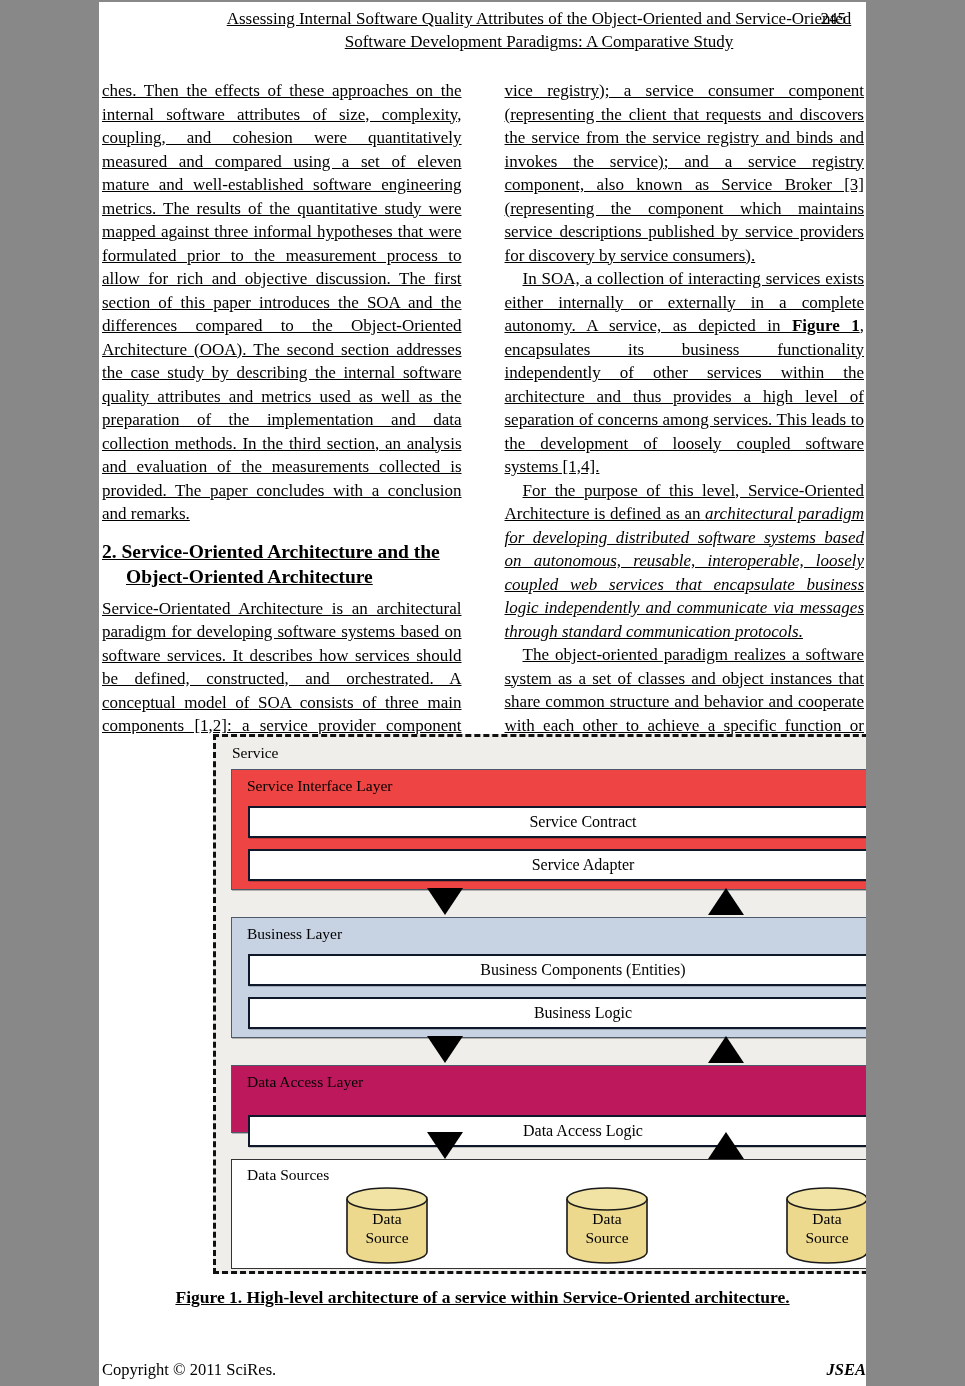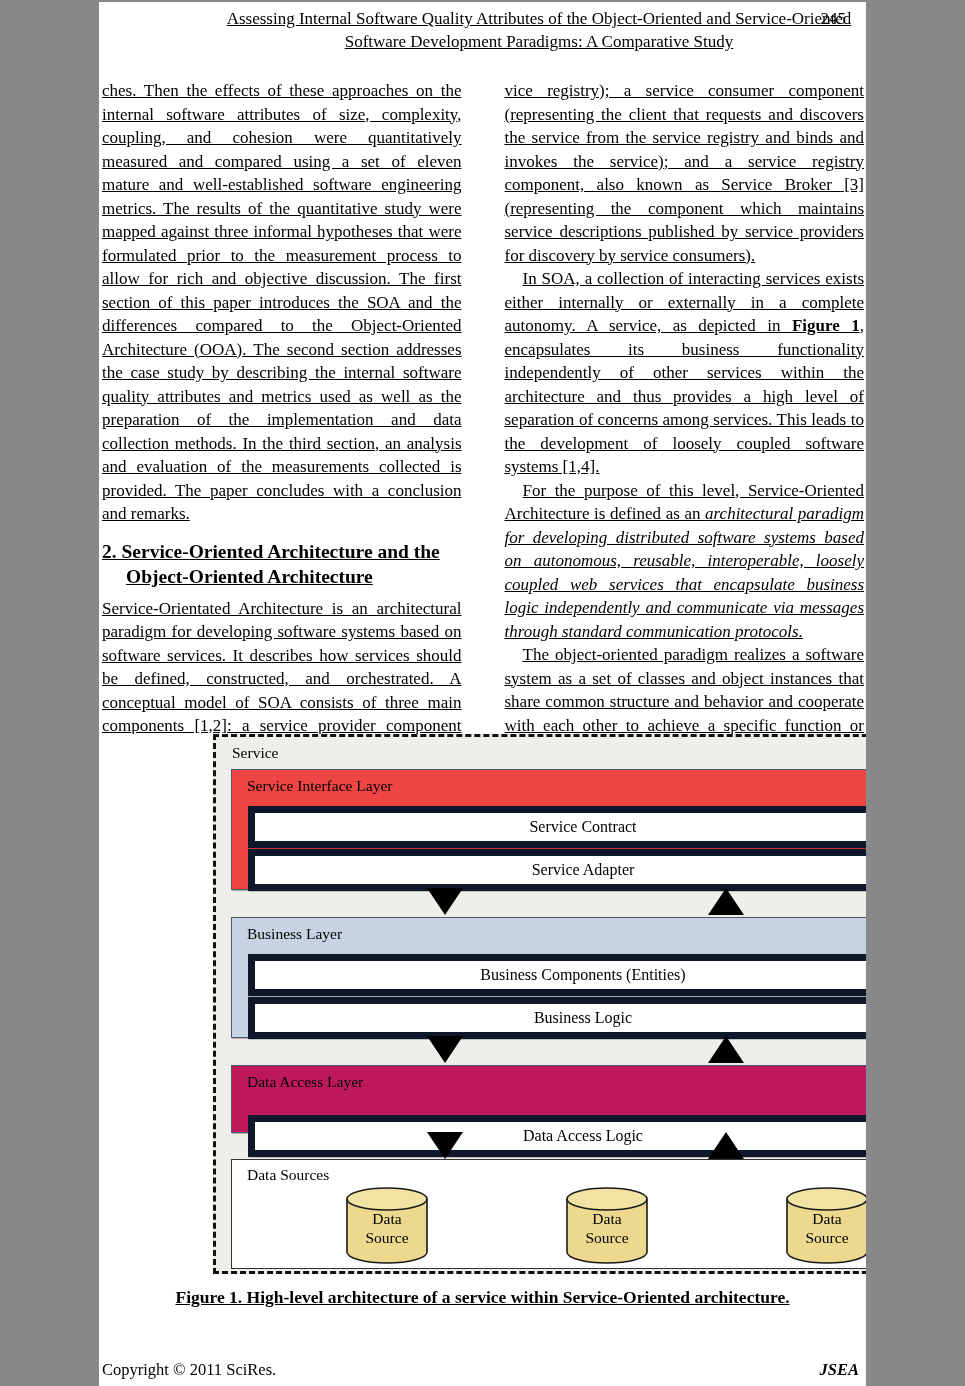--- a/index.html
+++ b/index.html
@@ -48,21 +48,21 @@
     border:1px solid #4c5a6b;
     box-sizing:border-box;
     box-shadow:1px 1px 0 rgba(0,0,0,0.25);
   }
   .layer .layer-label{position:absolute;top:7px;left:15px;font-size:15.5px;}
   .l1{top:32px;height:121px;}
   .l2{top:180px;height:121px;}
   .l3{top:328px;height:68px;}
   .wbox{
     position:absolute;left:16px;right:16px;height:28px;
-    background:#fff;border:7px solid #0f172a;
+    background:#fff;border:2px solid #0f172a;
     text-align:center;font-size:16px;line-height:28px;
     box-shadow:1px 1px 0 rgba(0,0,0,0.2);
   }
   .b1{top:36px;}
   .b2{top:79px;}
   .b-single{top:49px;text-align:center;}
   .arrow{position:absolute;width:0;height:0;}
   .arrow.down{border-left:18px solid transparent;border-right:18px solid transparent;border-top:27px solid #000;}
   .arrow.up{border-left:18px solid transparent;border-right:18px solid transparent;border-bottom:27px solid #000;}
   .ar-dn{left:211px;}
@@ -83,21 +83,21 @@
   .cyl-label{
     position:absolute;top:22px;left:12px;width:60px;
     text-align:center;font-size:15.5px;line-height:19px;
   }
   figcaption{
     text-align:center;font-weight:bold;font-size:17.5px;
     margin-top:13px;
   }
   
   .ftr{
-    position:absolute;bottom:8px;left:3px;right:7px;
+    position:absolute;bottom:8px;left:3px;right:0;
     display:flex;justify-content:space-between;
     font-size:16.5px;
     gap:12px;
   }
   .ftr .journal{font-weight:bold;font-style:italic;}
 </style>
 </head>
 <body>
 
 <div class="page">

